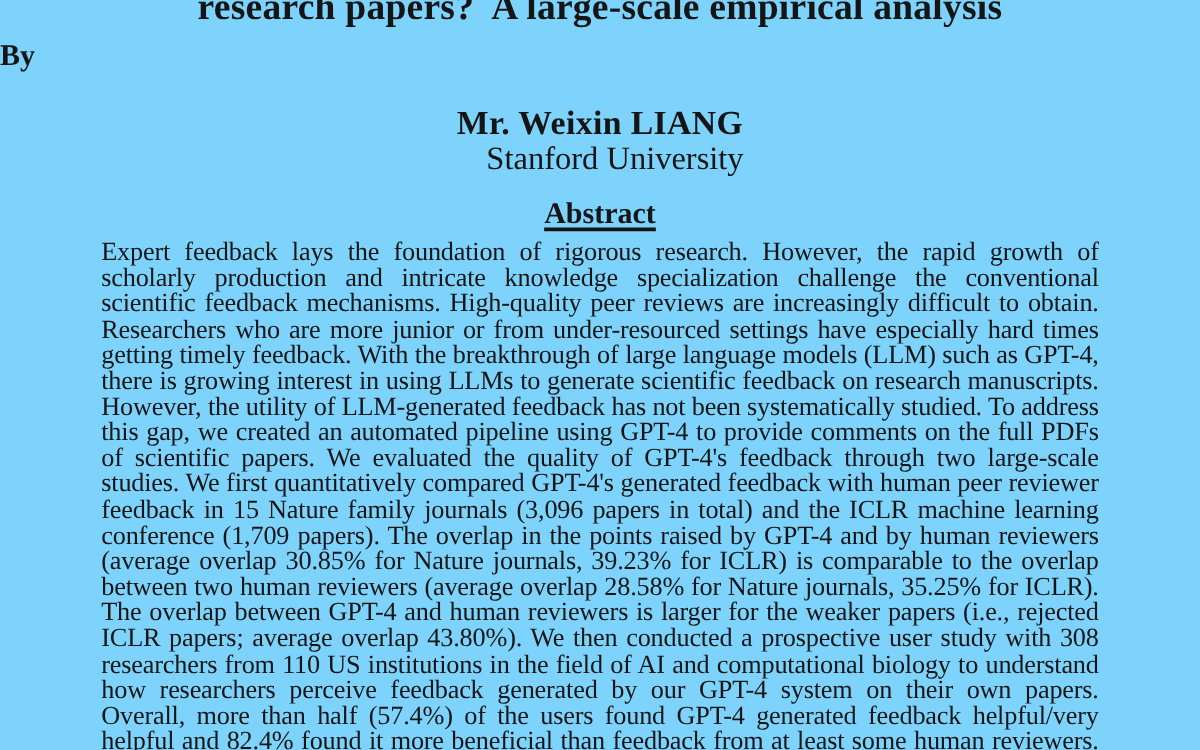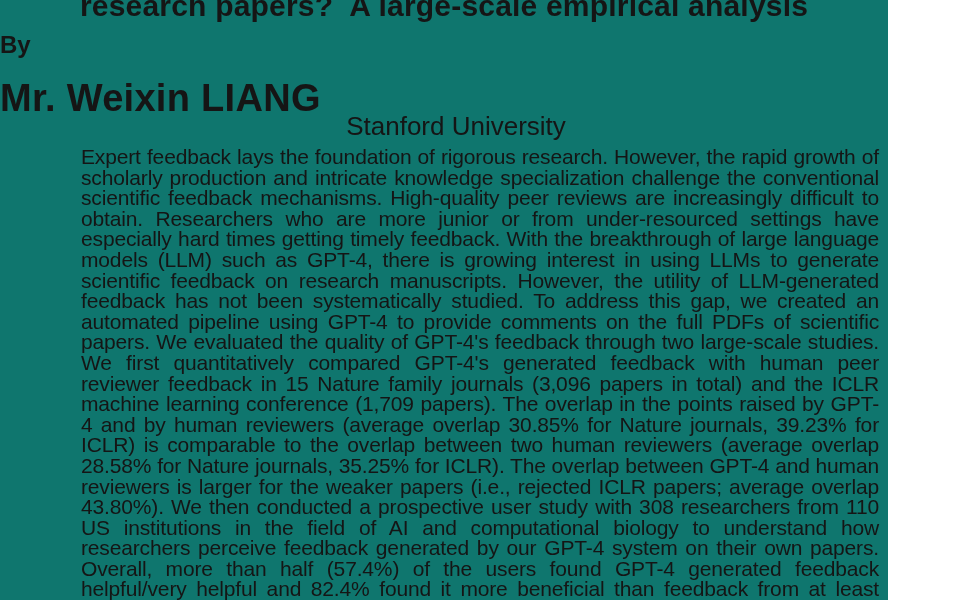--- a/index.html
+++ b/index.html
@@ -2,49 +2,49 @@
 <html><head>
 <meta charset="utf-8">
 <style>
   html, body {
     margin: 0;
     padding: 0;
     background: #ffffff;
   }
   .doc-page {
     position: relative;
-    width: 888px;
+    width: 960px;
     height: 600px;
     overflow: hidden;
-    background: #0f766e;
-    font-family: Liberation Sans, sans-serif;
+    background: #7dd3fc;
+    font-family: Liberation Serif, serif;
     color: #151515;
   }
   .title-fragment {
     margin-top: -11px;
     font-size: 30px;
     font-weight: 700;
     line-height: 34px;
     text-align: center;
     white-space: pre-wrap;
     letter-spacing: 0.2px;
   }
   .byline {
     margin-top: 9px;
     font-size: 24px;
     font-weight: 700;
     line-height: 26px;
     text-align: left;
   }
   .author-name {
     margin-top: 25px;
-    font-size: 38px;
+    font-size: 27px;
     font-weight: 700;
     line-height: 30px;
-    text-align: left;
+    text-align: center;
     letter-spacing: 0.3px;
   }
   .affiliation {
     font-size: 26px;
     font-weight: 400;
     line-height: 27px;
     text-align: center;
     margin-left: 24px;
   }
   .abstract-heading {
@@ -73,15 +73,18 @@
 
 <div class="doc-page">
   <div class="title-fragment">research papers?  A large-scale empirical analysis</div>
 
   <div class="byline">By</div>
 
   <div class="author-name">Mr. Weixin LIANG</div>
 
   <div class="affiliation">Stanford University</div>
 
+  <div class="abstract-heading">
+    <span>Abstract</span>
+  </div>
 
   <div class="abstract-body">Expert feedback lays the foundation of rigorous research. However, the rapid growth of scholarly production and intricate knowledge specialization challenge the conventional scientific feedback mechanisms. High-quality peer reviews are increasingly difficult to obtain. Researchers who are more junior or from under-resourced settings have especially hard times getting timely feedback. With the breakthrough of large language models (LLM) such as GPT-4, there is growing interest in using LLMs to generate scientific feedback on research manuscripts. However, the utility of LLM-generated feedback has not been systematically studied. To address this gap, we created an automated pipeline using GPT-4 to provide comments on the full PDFs of scientific papers. We evaluated the quality of GPT-4's feedback through two large-scale studies. We first quantitatively compared GPT-4's generated feedback with human peer reviewer feedback in 15 Nature family journals (3,096 papers in total) and the ICLR machine learning conference (1,709 papers). The overlap in the points raised by GPT-4 and by human reviewers (average overlap 30.85% for Nature journals, 39.23% for ICLR) is comparable to the overlap between two human reviewers (average overlap 28.58% for Nature journals, 35.25% for ICLR). The overlap between GPT-4 and human reviewers is larger for the weaker papers (i.e., rejected ICLR papers; average overlap 43.80%). We then conducted a prospective user study with 308 researchers from 110 US institutions in the field of AI and computational biology to understand how researchers perceive feedback generated by our GPT-4 system on their own papers. Overall, more than half (57.4%) of the users found GPT-4 generated feedback helpful/very helpful and 82.4% found it more beneficial than feedback from at least some human reviewers. While our findings show that LLM-generated feedback can help researchers, we also identify several limitations. For example, GPT-4 tends to focus on certain aspects of scientific feedback (e.g., `add experiments on more datasets'), and often struggles to provide in-depth critique of method design. Together our results suggest that LLM and</div>
 </div>
 
 </body></html>

